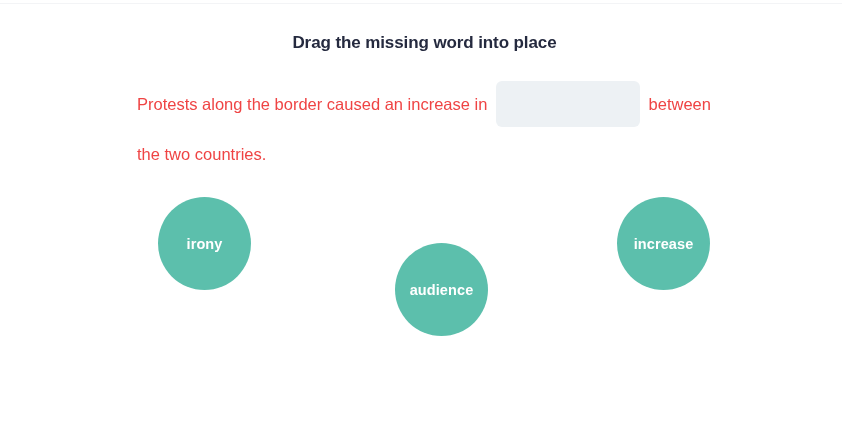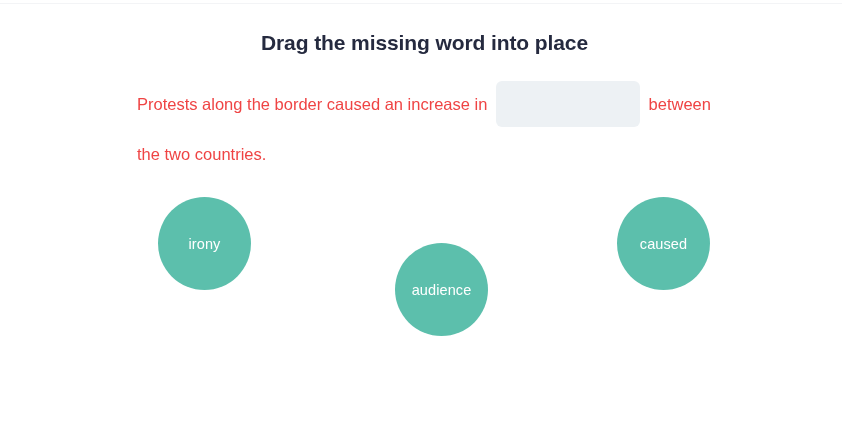--- a/index.html
+++ b/index.html
@@ -33,21 +33,21 @@
     background: #f3f4f6;
   }
 
   
   #prompt-title {
     position: absolute;
     left: 0;
     top: 29px;
     width: 842px;
     text-align: center;
-    font-size: 21px;
+    font-size: 17px;
     font-weight: 700;
     letter-spacing: -0.1px;
     color: #252a3f;
     line-height: 28px;
     padding-left: 7px;
   }
 
   
   #sentence {
     position: absolute;
@@ -84,21 +84,21 @@
   
   .word-token {
     position: absolute;
     border-radius: 50%;
     background: #5cbfac;
     color: #ffffff;
     display: flex;
     align-items: center;
     justify-content: center;
     font-size: 14.5px;
-    font-weight: 400;
+    font-weight: 700;
     letter-spacing: 0.1px;
     cursor: grab;
     user-select: none;
     text-align: center;
   }
 
   #token-0 { left: 158px; top: 197px; width: 93px; height: 93px; }
   #token-1 { left: 395px; top: 243px; width: 93px; height: 93px; }
   #token-2 { left: 617px; top: 197px; width: 93px; height: 93px; }
 </style>
@@ -119,16 +119,16 @@
 
   <div class="word-token" id="token-0">
     <span>irony</span>
   </div>
 
   <div class="word-token" id="token-1">
     <span>audience</span>
   </div>
 
   <div class="word-token" id="token-2">
-    <span>caused</span>
+    <span>increase</span>
   </div>
 
 </div>
 
 </body></html>

